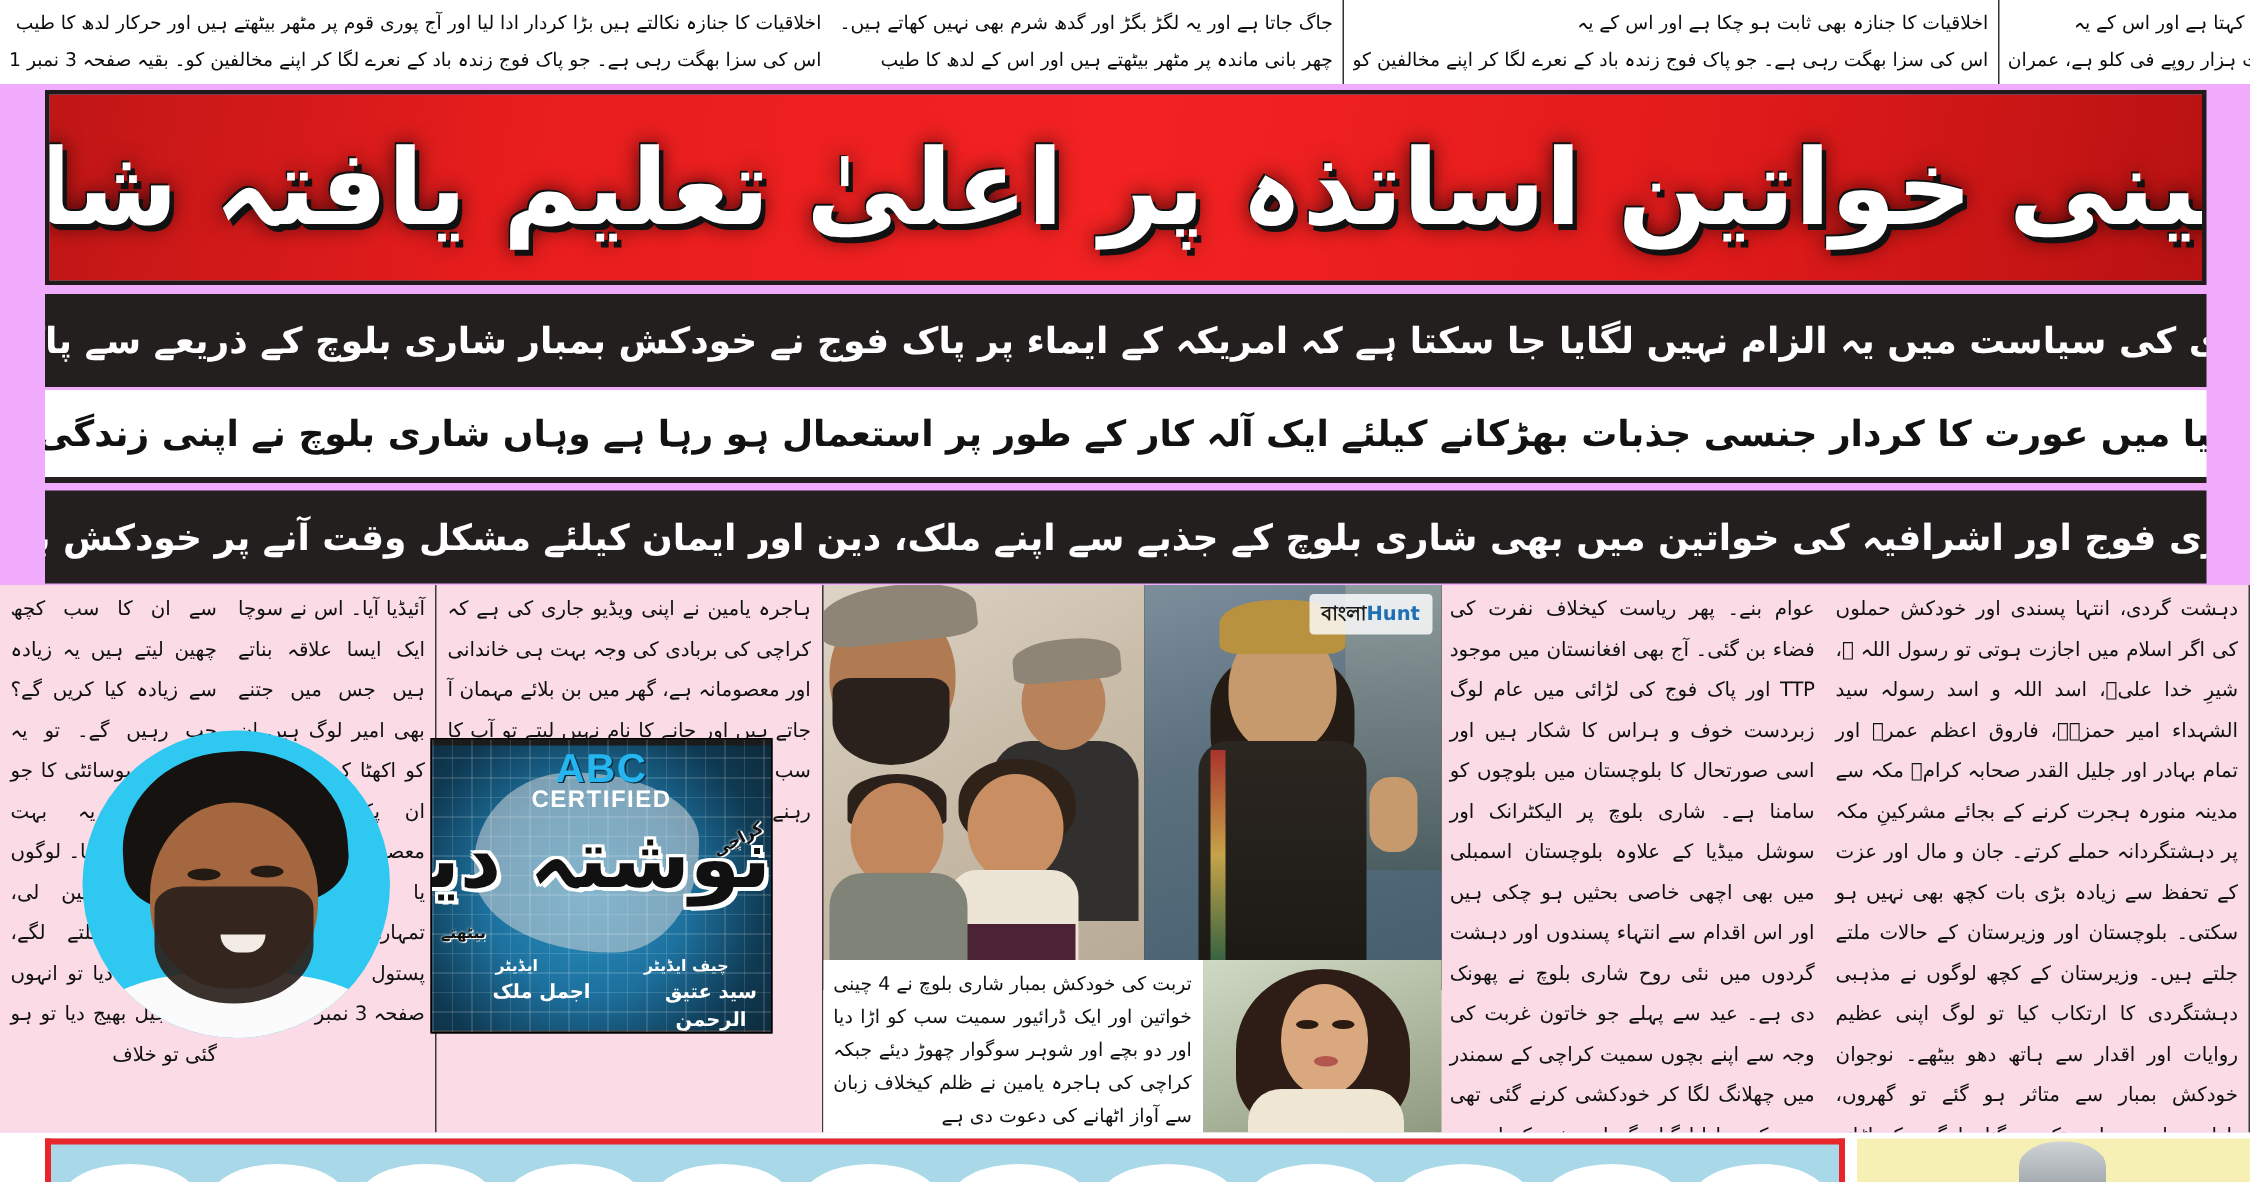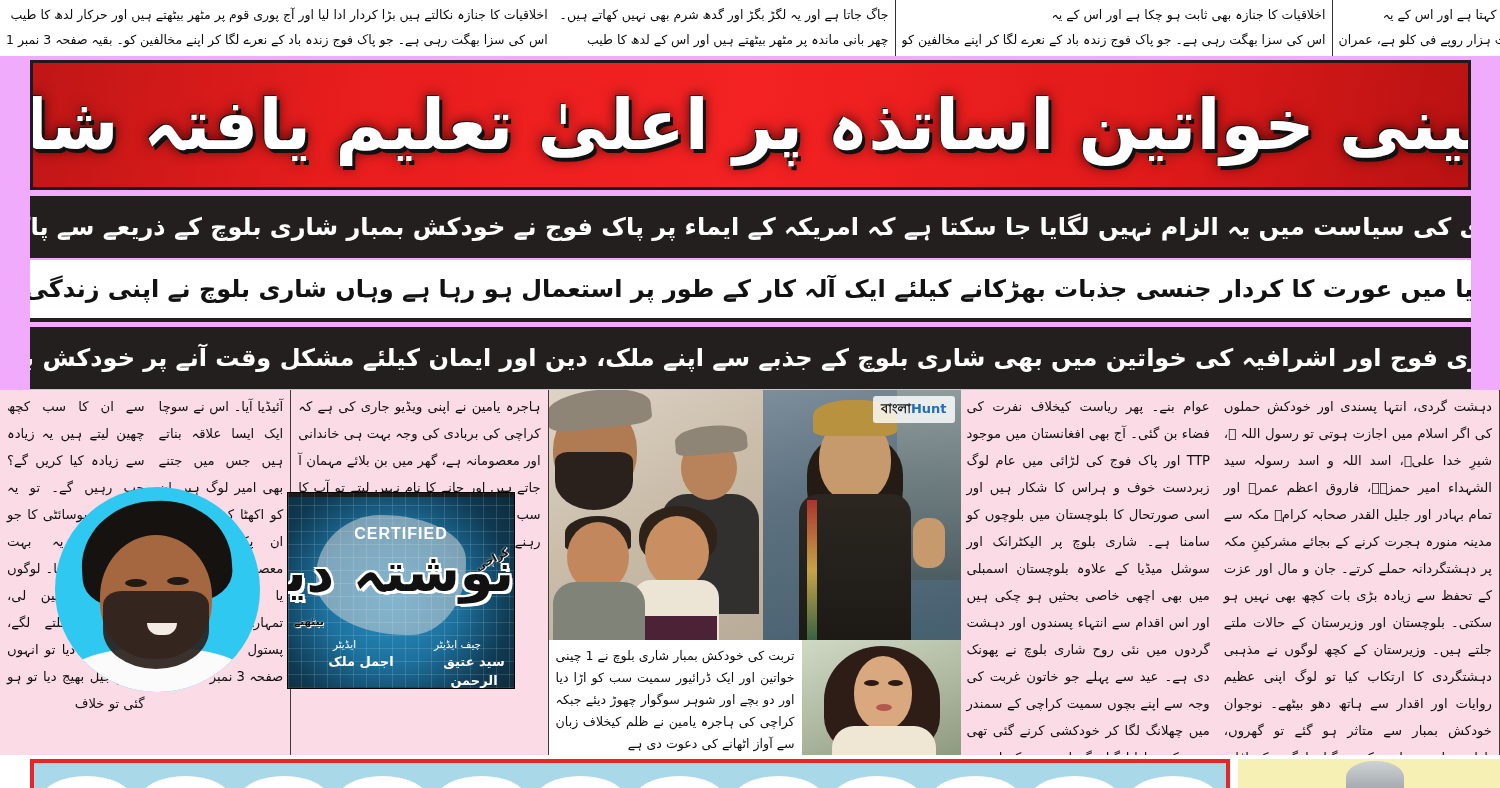--- a/index.html
+++ b/index.html
@@ -112,21 +112,21 @@
         font-family:"DejaVu Sans", sans-serif; font-size:11px; color:#111;
         transform:rotate(-28deg); font-weight:bold;
         text-shadow:0 0 2px #fff,1px 1px 0 #fff; }
   .monthly-tag{ position:absolute; left:6px; top:122px; direction:rtl;
         font-family:"DejaVu Sans", sans-serif; font-size:10.5px; color:#111;
         font-weight:bold; text-shadow:0 0 2px #fff,1px 1px 0 #fff; }
   .credit-row{ position:absolute; left:0; right:0; bottom:4px; height:48px;
         display:flex; direction:rtl; }
   .credit{ flex:1; text-align:center; direction:rtl;
         font-family:"DejaVu Sans", sans-serif; color:#fff; }
-  .credit .role{ font-size:10.5px; line-height:16px; font-weight:normal; }
+  .credit .role{ font-size:10.5px; line-height:16px; font-weight:bold; }
   .credit .nm{ font-size:13px; line-height:19px; font-weight:bold;padding-left:33px; }
 
   
   .collage{ position:absolute; left:0; top:0; width:412px; height:270px;
             overflow:hidden; background:#000; }
   .ph-family{ position:absolute; left:0; top:0; width:214px; height:250px;
             background:linear-gradient(150deg,#ded4c6 0%,#c9bca9 48%,#b8ab97 100%); overflow:hidden; }
   .ph-woman{ position:absolute; left:214px; top:0; width:198px; height:250px;
             background:linear-gradient(165deg,#7d8e9b 0%,#5d7180 40%,#46606f 100%); overflow:hidden; }
 
@@ -290,21 +290,21 @@
           <div class="w-shawl"></div>
           <div class="w-stripe"></div>
           <div class="w-hand"></div>
           <div class="bangla-wm">
             <span>বাংলা</span><span class="hunt">Hunt</span>
           </div>
         </div>
       </div>
 
       <div class="caption-box">
-        <p>تربت کی خودکش بمبار شاری بلوچ نے 1 چینی خواتین اور ایک ڈرائیور سمیت سب کو اڑا دیا اور دو بچے اور شوہر سوگوار چھوڑ دیئے جبکہ کراچی کی ہاجرہ یامین نے ظلم کیخلاف زبان سے آواز اٹھانے کی دعوت دی ہے</p>
+        <p>تربت کی خودکش بمبار شاری بلوچ نے 4 چینی خواتین اور ایک ڈرائیور سمیت سب کو اڑا دیا اور دو بچے اور شوہر سوگوار چھوڑ دیئے جبکہ کراچی کی ہاجرہ یامین نے ظلم کیخلاف زبان سے آواز اٹھانے کی دعوت دی ہے</p>
       </div>
 
       <div class="ph-actress">
         <div class="a-hair"></div>
         <div class="a-face"></div>
         <div class="a-eyeL"></div>
         <div class="a-eyeR"></div>
         <div class="a-lip"></div>
         <div class="a-dress"></div>
       </div>
@@ -326,20 +326,21 @@
     <div class="beard"></div>
     <div class="eyeL"></div>
     <div class="eyeR"></div>
     <div class="mouth"></div>
   </div>
 
   <div class="masthead">
     <div class="globe"></div>
     <div class="landmass"></div>
     <div class="grid"></div>
+    <div class="abc">ABC</div>
     <div class="certified">CERTIFIED</div>
     <div class="city-tag">کراچی</div>
     <div class="paper-name">نوشتہ دیوار</div>
     <div class="monthly-tag">بیٹھتے</div>
     <div class="credit-row">
       <div class="credit">
         <div class="role">چیف ایڈیٹر</div>
         <div class="nm">سید عتیق الرحمن کھاتے</div>
       </div>
       <div class="credit">

